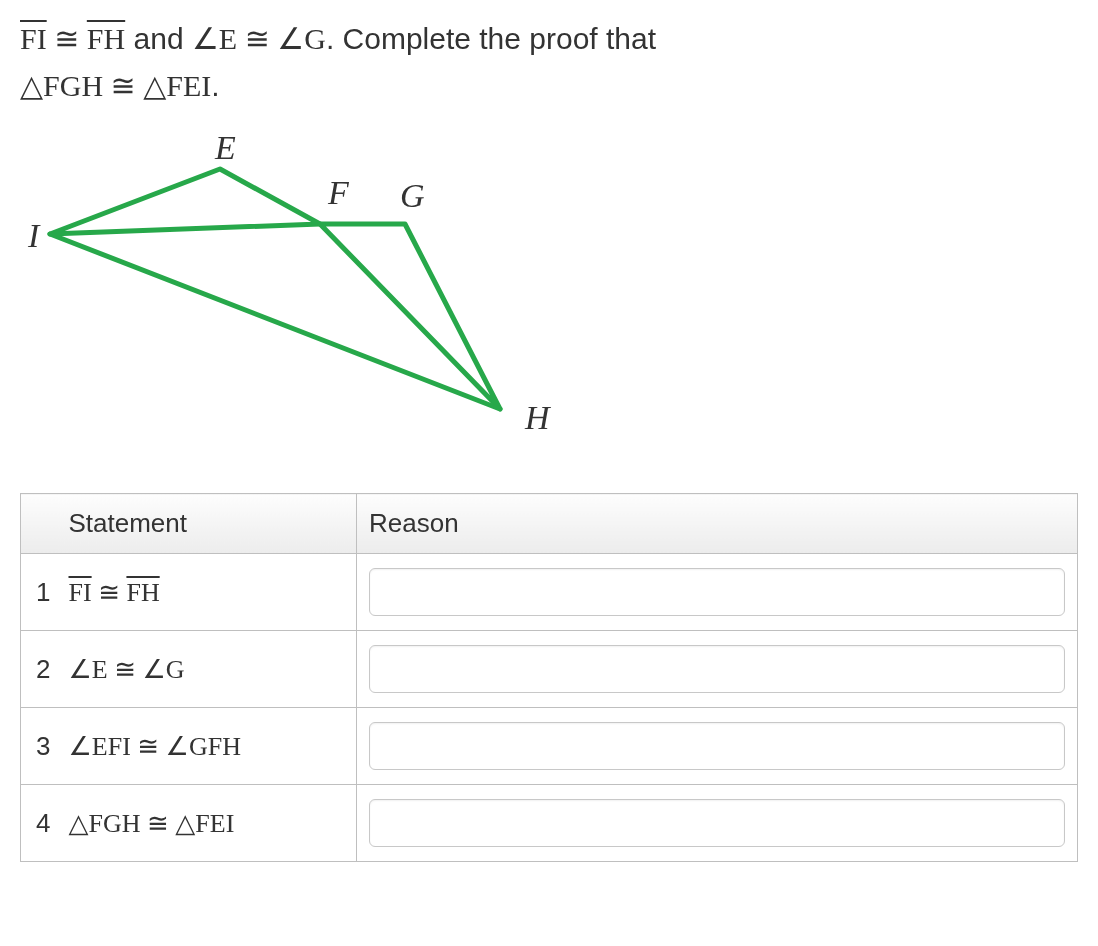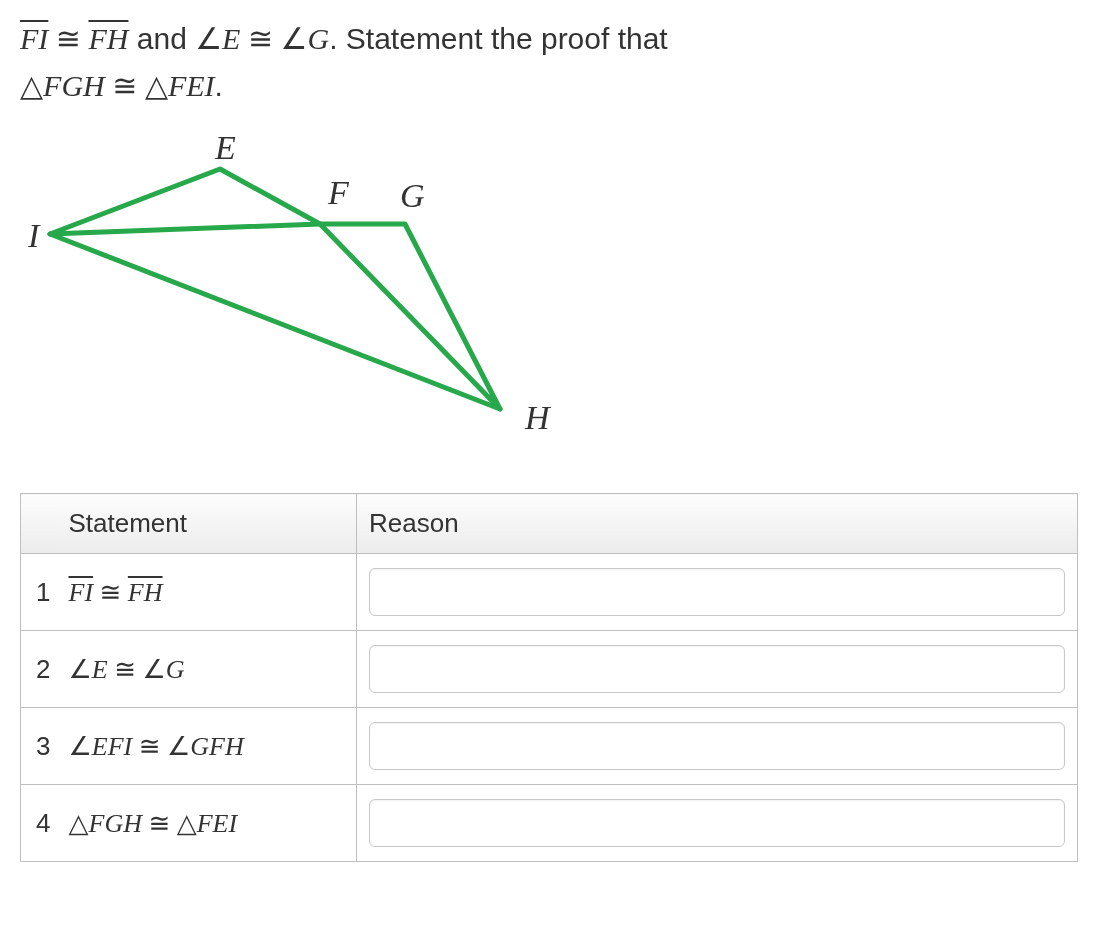--- a/index.html
+++ b/index.html
@@ -8,21 +8,21 @@
     padding: 16px 20px;
     font-family: Verdana, Geneva, sans-serif;
     color: #333;
     width: 1098px;
   }
   .problem-text {
     font-size: 30px;
     line-height: 1.55;
     margin-bottom: 20px;
   }
-  .mi { font-style: italic; font-family: "Times New Roman", serif; }
+  .mi { font-family: "Times New Roman", serif; }
   .mn { font-family: "Times New Roman", serif; }
   .overline { text-decoration: overline; text-decoration-thickness: 1.5px; }
   .diagram-wrap {
     margin: 10px 0 40px 0;
   }
   table.proof {
     border-collapse: collapse;
     width: 100%;
     font-size: 26px;
   }
@@ -64,21 +64,21 @@
     box-shadow: inset 0 1px 2px rgba(0,0,0,0.06);
     font-size: 20px;
     padding: 6px 10px;
   }
   td.reasoncell { padding: 10px 10px; }
 </style>
 </head>
 <body>
 
 <div class="problem-text">
-  <span class="mi overline">FI</span><span class="mn"> ≅ </span><span class="mi overline">FH</span><span> and </span><span class="mn">∠</span><span class="mi">E</span><span class="mn"> ≅ </span><span class="mn">∠</span><span class="mi">G</span><span>. </span><span>Statement the proof that</span>
+  <span class="mi overline">FI</span><span class="mn"> ≅ </span><span class="mi overline">FH</span><span> and </span><span class="mn">∠</span><span class="mi">E</span><span class="mn"> ≅ </span><span class="mn">∠</span><span class="mi">G</span><span>. </span><span>Complete the proof that</span>
   <br>
   <span class="mn">△</span><span class="mi">FGH</span><span class="mn"> ≅ </span><span class="mn">△</span><span class="mi">FEI</span><span>.</span>
 </div>
 
 <div class="diagram-wrap">
   <svg width="560" height="320" viewBox="0 0 560 320">
     <g stroke="#27a84a" stroke-width="5" fill="none" stroke-linejoin="round" stroke-linecap="round">
 
       <polygon points="300,95 200,40 30,105"></polygon>
 

